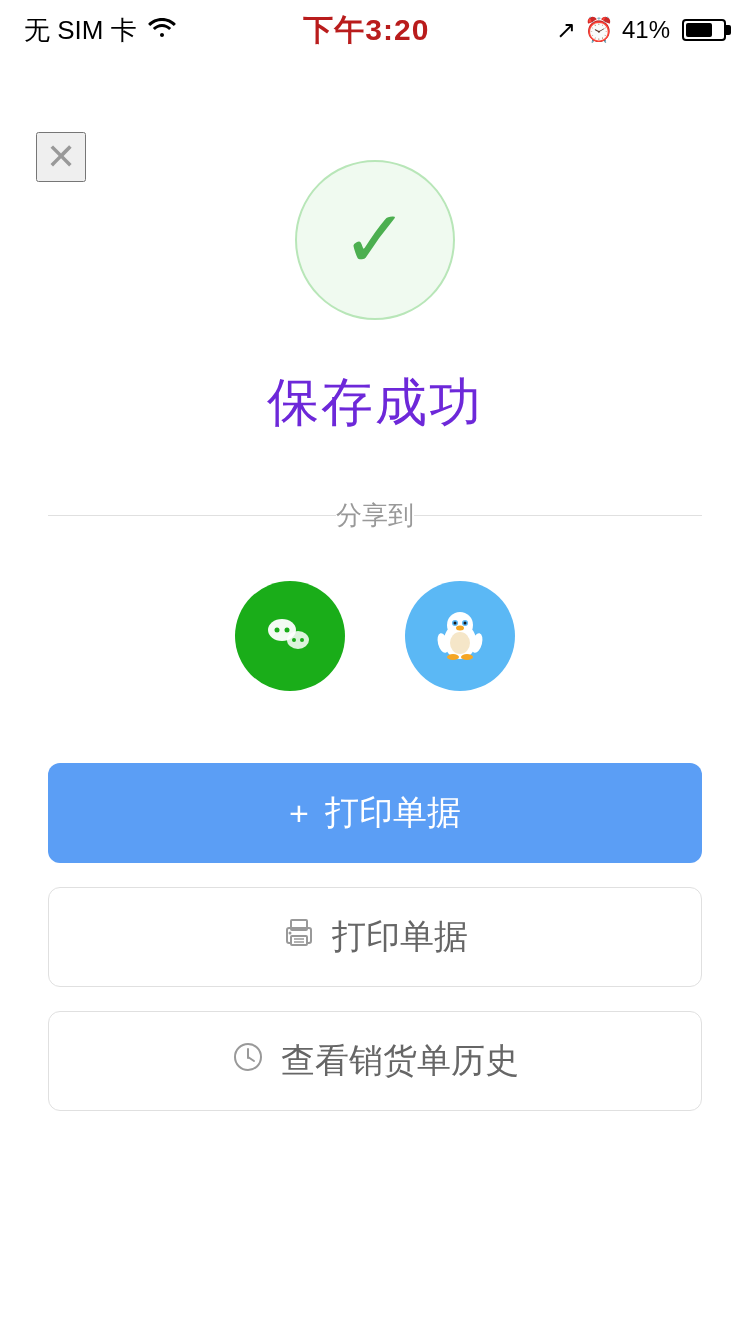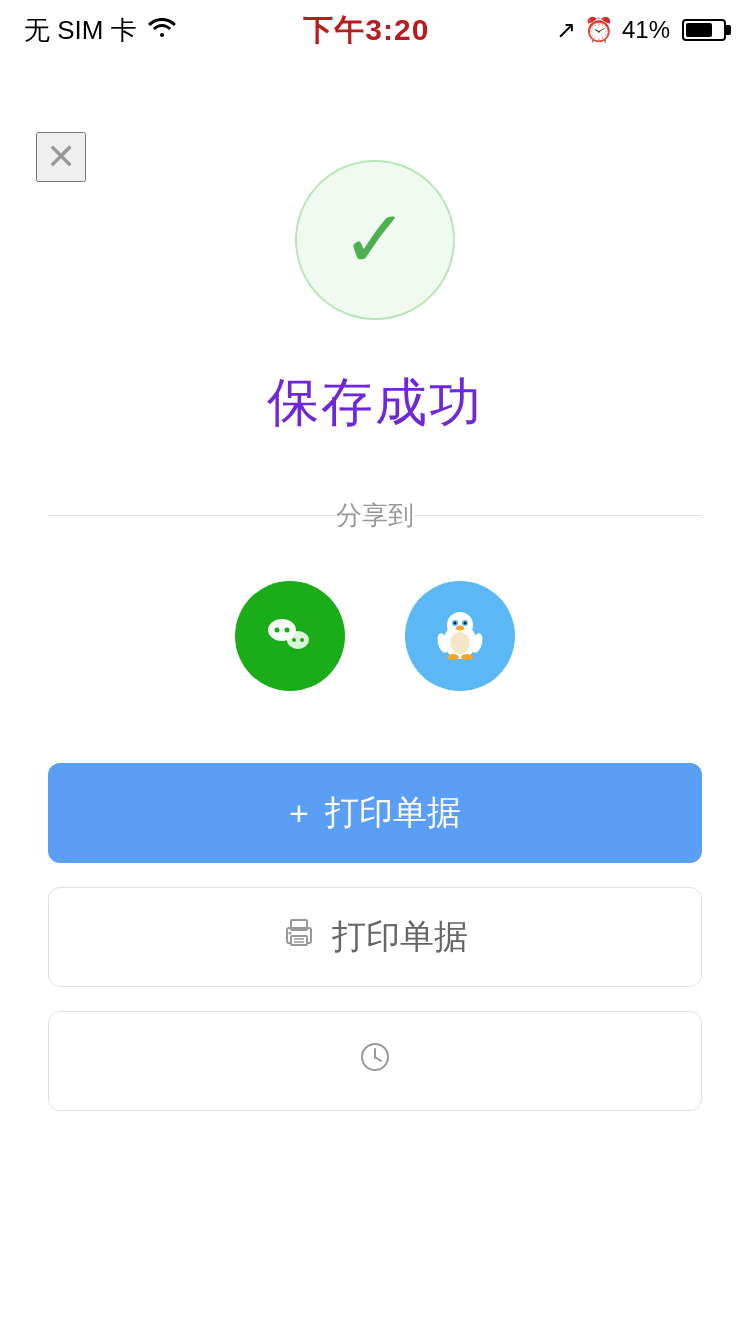--- a/index.html
+++ b/index.html
@@ -320,17 +320,18 @@
     </button>
 
     <button class="action-btn secondary">
       <span class="btn-icon">
         <svg width="34" height="34" viewBox="0 0 34 34" fill="none">
           <circle cx="17" cy="17" r="13" stroke="#999" stroke-width="2" fill="none"></circle>
           <line x1="17" y1="9" x2="17" y2="18" stroke="#999" stroke-width="2" stroke-linecap="round"></line>
           <line x1="17" y1="17" x2="23" y2="21" stroke="#999" stroke-width="2" stroke-linecap="round"></line>
         </svg>
       </span>
+      <span class="btn-label">查看销货单历史</span>
     </button>
 
   </div>
 
 </div>
 
 </body></html>

